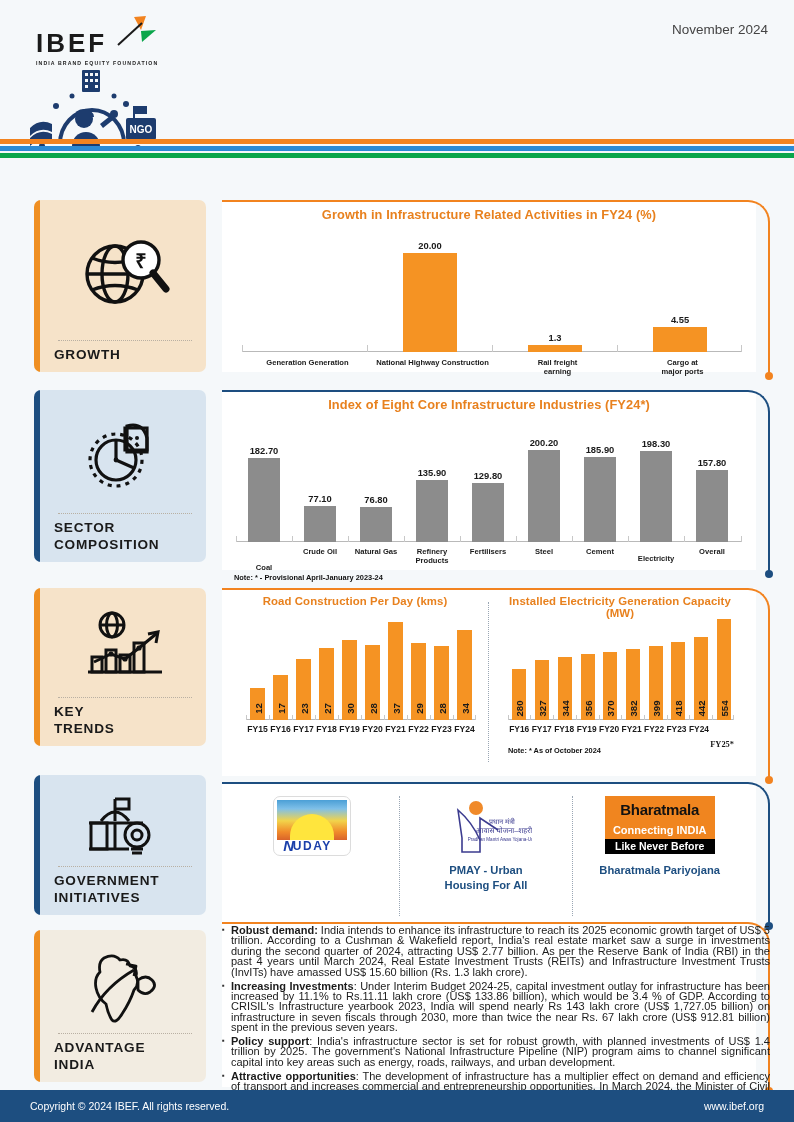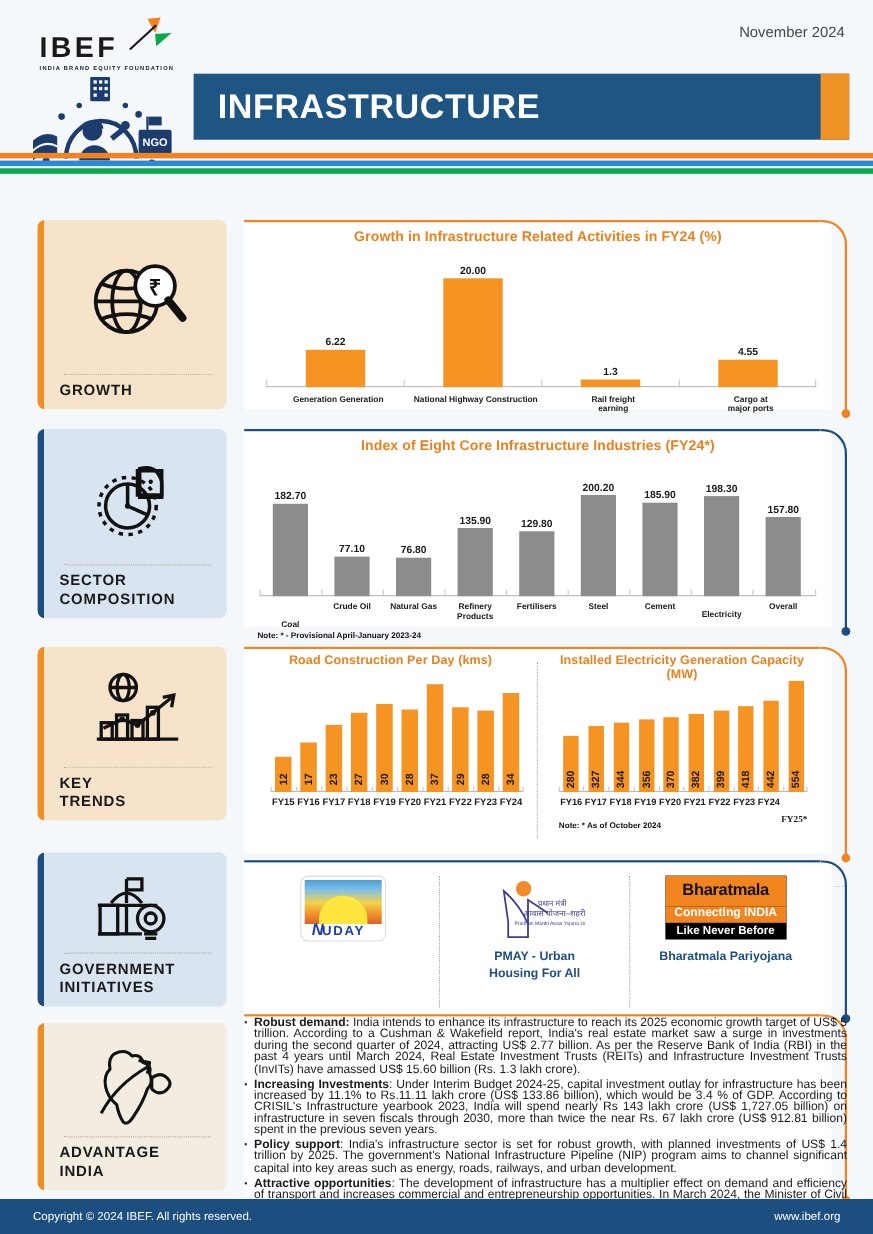--- a/index.html
+++ b/index.html
@@ -148,24 +148,20 @@
         <circle cx="20" cy="78" r="3"></circle>
           <circle cx="116" cy="80" r="3"></circle>
         <circle cx="50" cy="28" r="2.5"></circle>
           <circle cx="92" cy="28" r="2.5"></circle>
       </g>
     </svg>
   </div>
 
   <div class="date-label">November 2024</div>
 
-  <div class="title-bar">
-    <span class="title-text">INFRASTRUCTURE</span>
-    <span class="title-accent"></span>
-  </div>
 
   <div class="stripes">
     <div class="stripe o"></div>
     <div class="stripe b"></div>
     <div class="stripe g"></div>
   </div>
 </div>
 
 <div class="side-card card-orange" style="top:200px;height:172px;">
   <div class="bar"></div>
@@ -297,24 +293,20 @@
   <div class="panel-title">Growth in Infrastructure Related Activities in FY24 (%)</div>
 
   <div class="chart" style="position:absolute;left:20px;top:32px;width:500px;height:120px;">
     <div class="axis"></div>
     <div class="tick" style="left:0;bottom:0;height:7px;"></div>
     <div class="tick" style="left:125px;bottom:0;height:7px;"></div>
     <div class="tick" style="left:250px;bottom:0;height:7px;"></div>
     <div class="tick" style="left:375px;bottom:0;height:7px;"></div>
     <div class="tick" style="left:499px;bottom:0;height:7px;"></div>
 
-    <div class="bar-col" style="left:36px;width:54px;height:120px;">
-      <span class="bar-val">6.22</span>
-      <div class="bar-rect orange-bar" style="height:34px;"></div>
-    </div>
     <div class="bar-col" style="left:161px;width:54px;height:120px;">
       <span class="bar-val">20.00</span>
       <div class="bar-rect orange-bar" style="height:99px;"></div>
     </div>
     <div class="bar-col" style="left:286px;width:54px;height:120px;">
       <span class="bar-val">1.3</span>
       <div class="bar-rect orange-bar" style="height:7px;"></div>
     </div>
     <div class="bar-col" style="left:411px;width:54px;height:120px;">
       <span class="bar-val">4.55</span>

